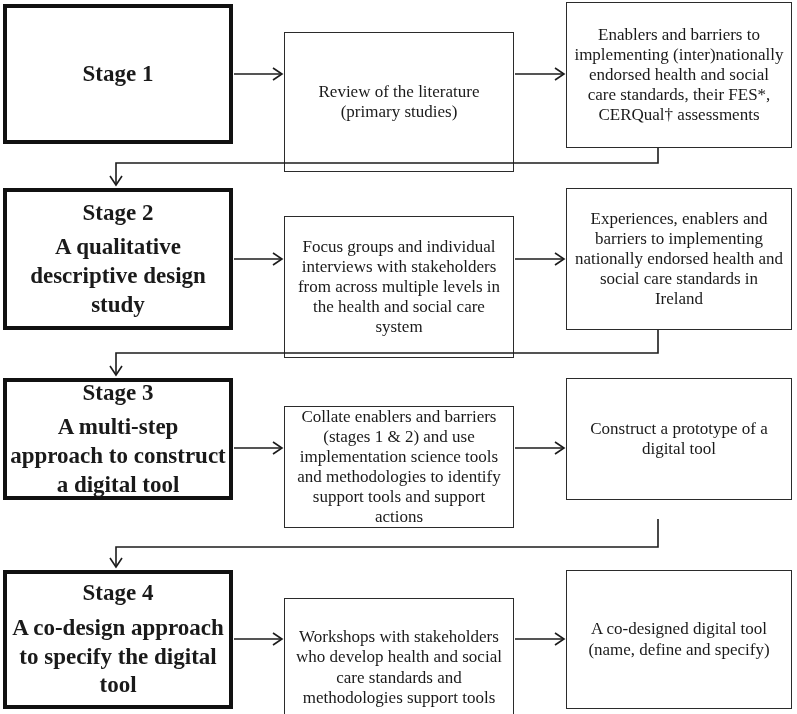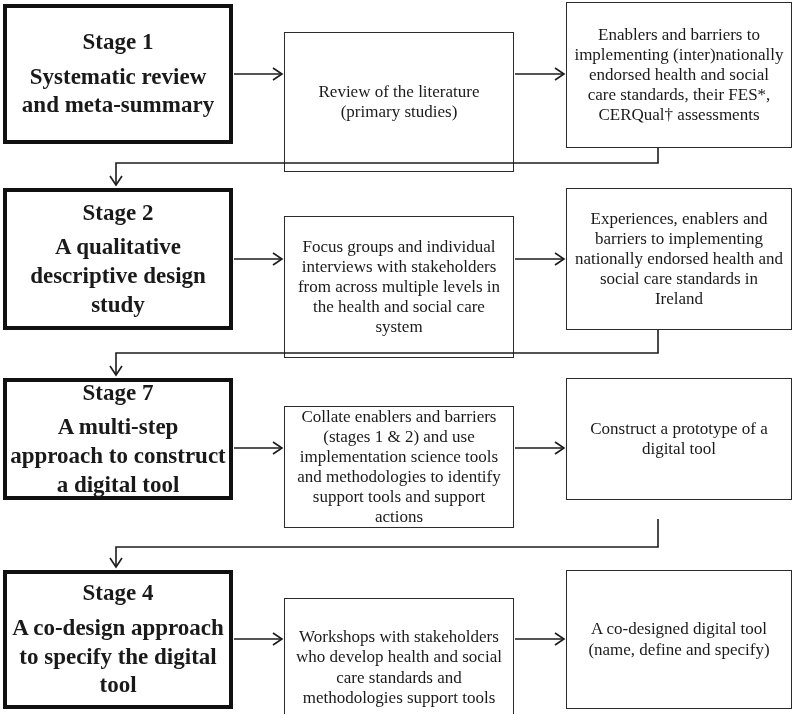--- a/index.html
+++ b/index.html
@@ -55,42 +55,41 @@
     fill:none;
   }
 </style>
 </head>
 <body>
 
 <div class="canvas" style="--bg: #ffffff; --line: #1c1c1c; --stage-border: #111111; --plain-border: #2b2b2b; --text: #1a1a1a;">
 
   <div class="box stage-box r1 c1">
     <div>Stage 1</div>
-    <div class="stage-subtitle">Systematic review and meta-summary</div>
   </div>
   <div class="box plain-box r1 c2">
     <div>Review of the literature (primary studies)</div>
   </div>
   <div class="box plain-box r1 c3">
     <div>Enablers and barriers to implementing (inter)nationally endorsed health and social care standards, their FES*, CERQual† assessments</div>
   </div>
 
   <div class="box stage-box r2 c1">
     <div>Stage 2</div>
     <div class="stage-subtitle">A qualitative descriptive design study</div>
   </div>
   <div class="box plain-box r2 c2">
     <div>Focus groups and individual interviews with stakeholders from across multiple levels in the health and social care system</div>
   </div>
   <div class="box plain-box r2 c3">
     <div>Experiences, enablers and barriers to implementing nationally endorsed health and social care standards in Ireland</div>
   </div>
 
   <div class="box stage-box r3 c1">
-    <div>Stage 7</div>
+    <div>Stage 3</div>
     <div class="stage-subtitle">A multi-step approach to construct a digital tool</div>
   </div>
   <div class="box plain-box r3 c2">
     <div>Collate enablers and barriers (stages 1 &amp; 2) and use implementation science tools and methodologies to identify support tools and support actions</div>
   </div>
   <div class="box plain-box r3 c3">
     <div>Construct a prototype of a digital tool</div>
   </div>
 
   <div class="box stage-box r4 c1">

